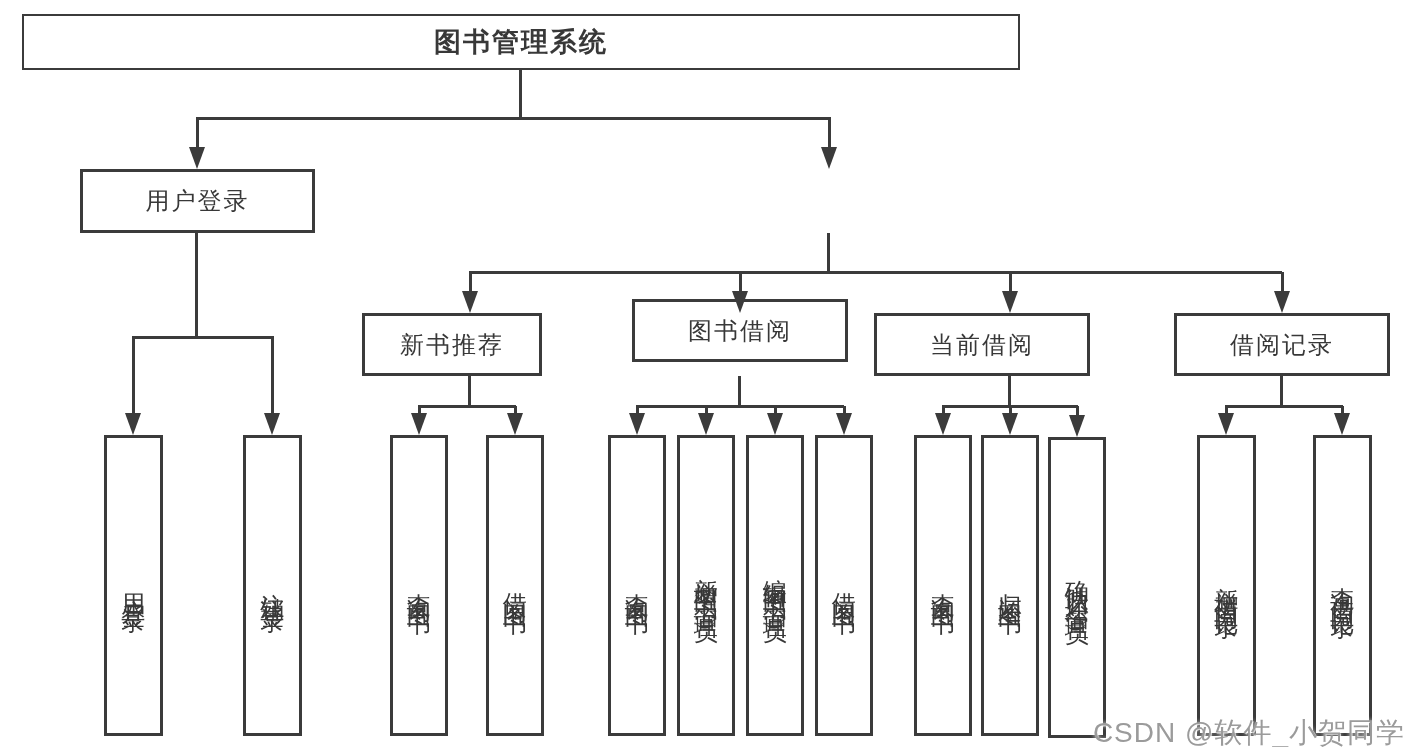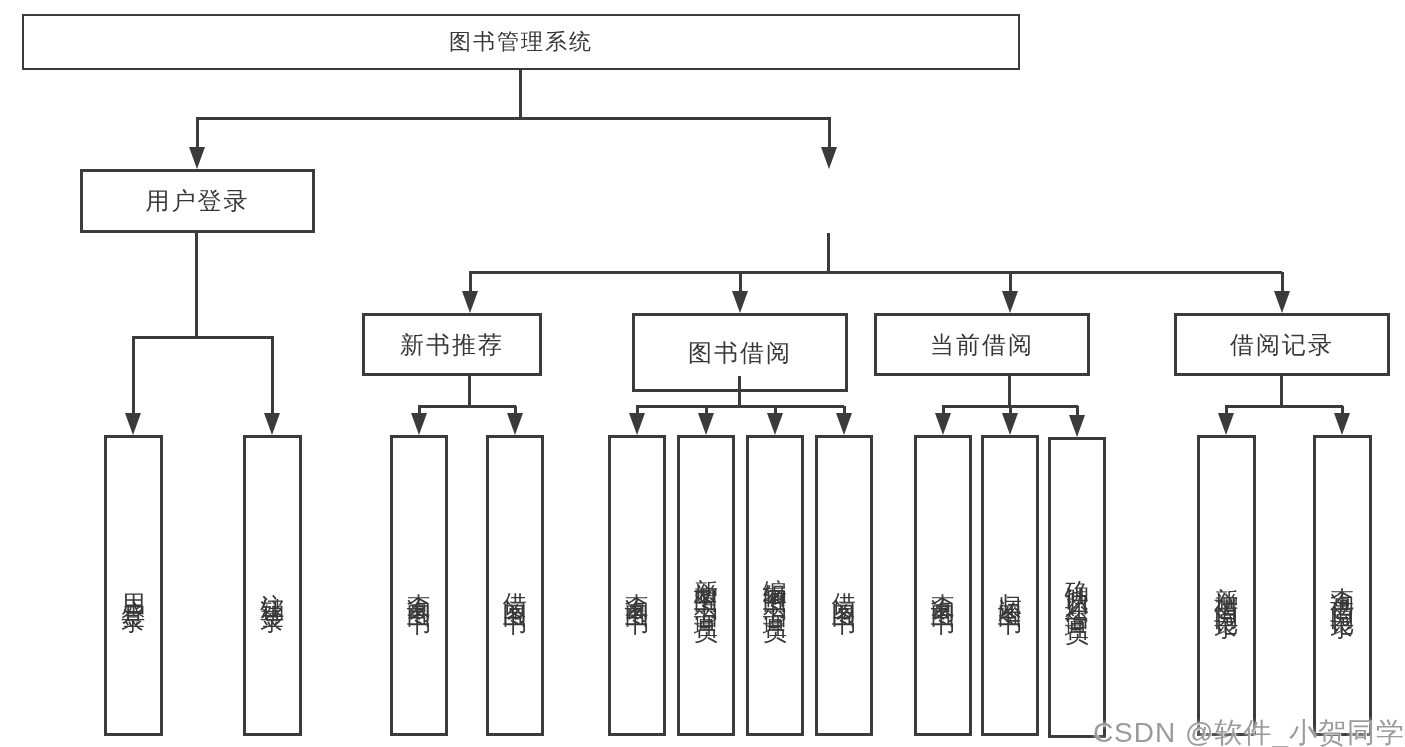--- a/index.html
+++ b/index.html
@@ -26,21 +26,21 @@
     display:flex;align-items:center;justify-content:center;
     color:var(--text);
   }
   .node.root{border-width:2px;}
   .hlabel{
     font-size:24px;
     letter-spacing:2px;
     white-space:nowrap;
     color:var(--text);
   }
-  .root .hlabel{font-size:22px;}
+  .root .hlabel{font-size:27px;font-weight:bold;}
   .vnode span{
     writing-mode:vertical-rl;
     line-height:1.15;
     font-size:24px;
     letter-spacing:6px;
     color:var(--text);
   }
   
   .vl,.hl{position:absolute;background:var(--line);}
   .vl{width:3px;}
@@ -73,21 +73,21 @@
     <span class="hlabel">图书管理系统</span>
   </div>
 
   <div class="node" style="left:80px;top:169px;width:235px;height:64px">
     <span class="hlabel">用户登录</span>
   </div>
 
   <div class="node" style="left:362px;top:313px;width:180px;height:63px">
     <span class="hlabel">新书推荐</span>
   </div>
-  <div class="node" style="left:632px;top:313px;width:216px;height:79px">
+  <div class="node" style="left:632px;top:299px;width:216px;height:63px">
     <span class="hlabel">图书借阅</span>
   </div>
   <div class="node" style="left:874px;top:313px;width:216px;height:63px">
     <span class="hlabel">当前借阅</span>
   </div>
   <div class="node" style="left:1174px;top:313px;width:216px;height:63px">
     <span class="hlabel">借阅记录</span>
   </div>
 
   <div class="node vnode" style="left:104px;top:435px;width:59px;height:301px">

